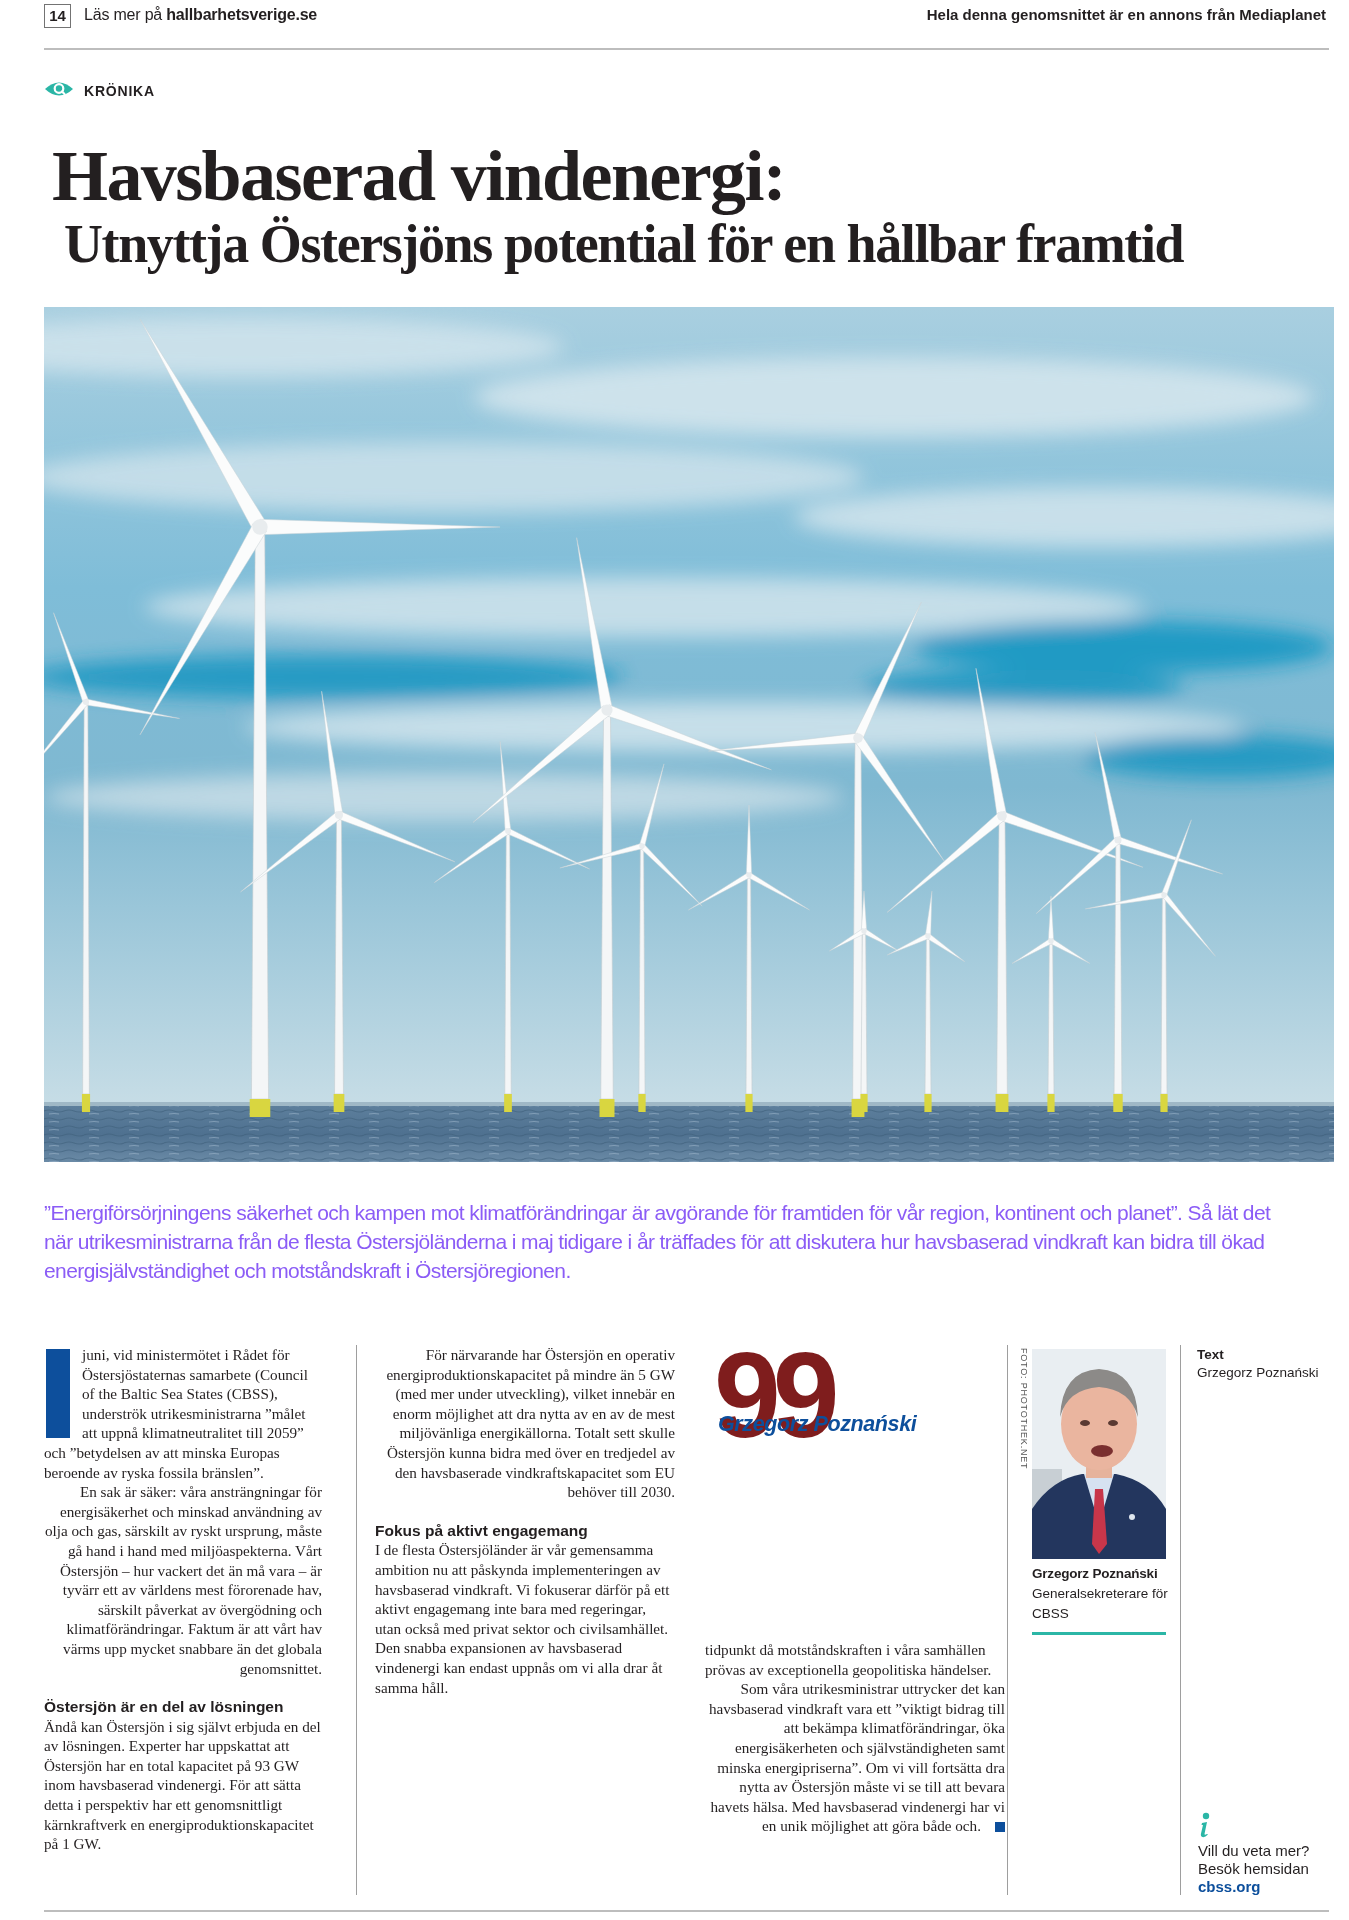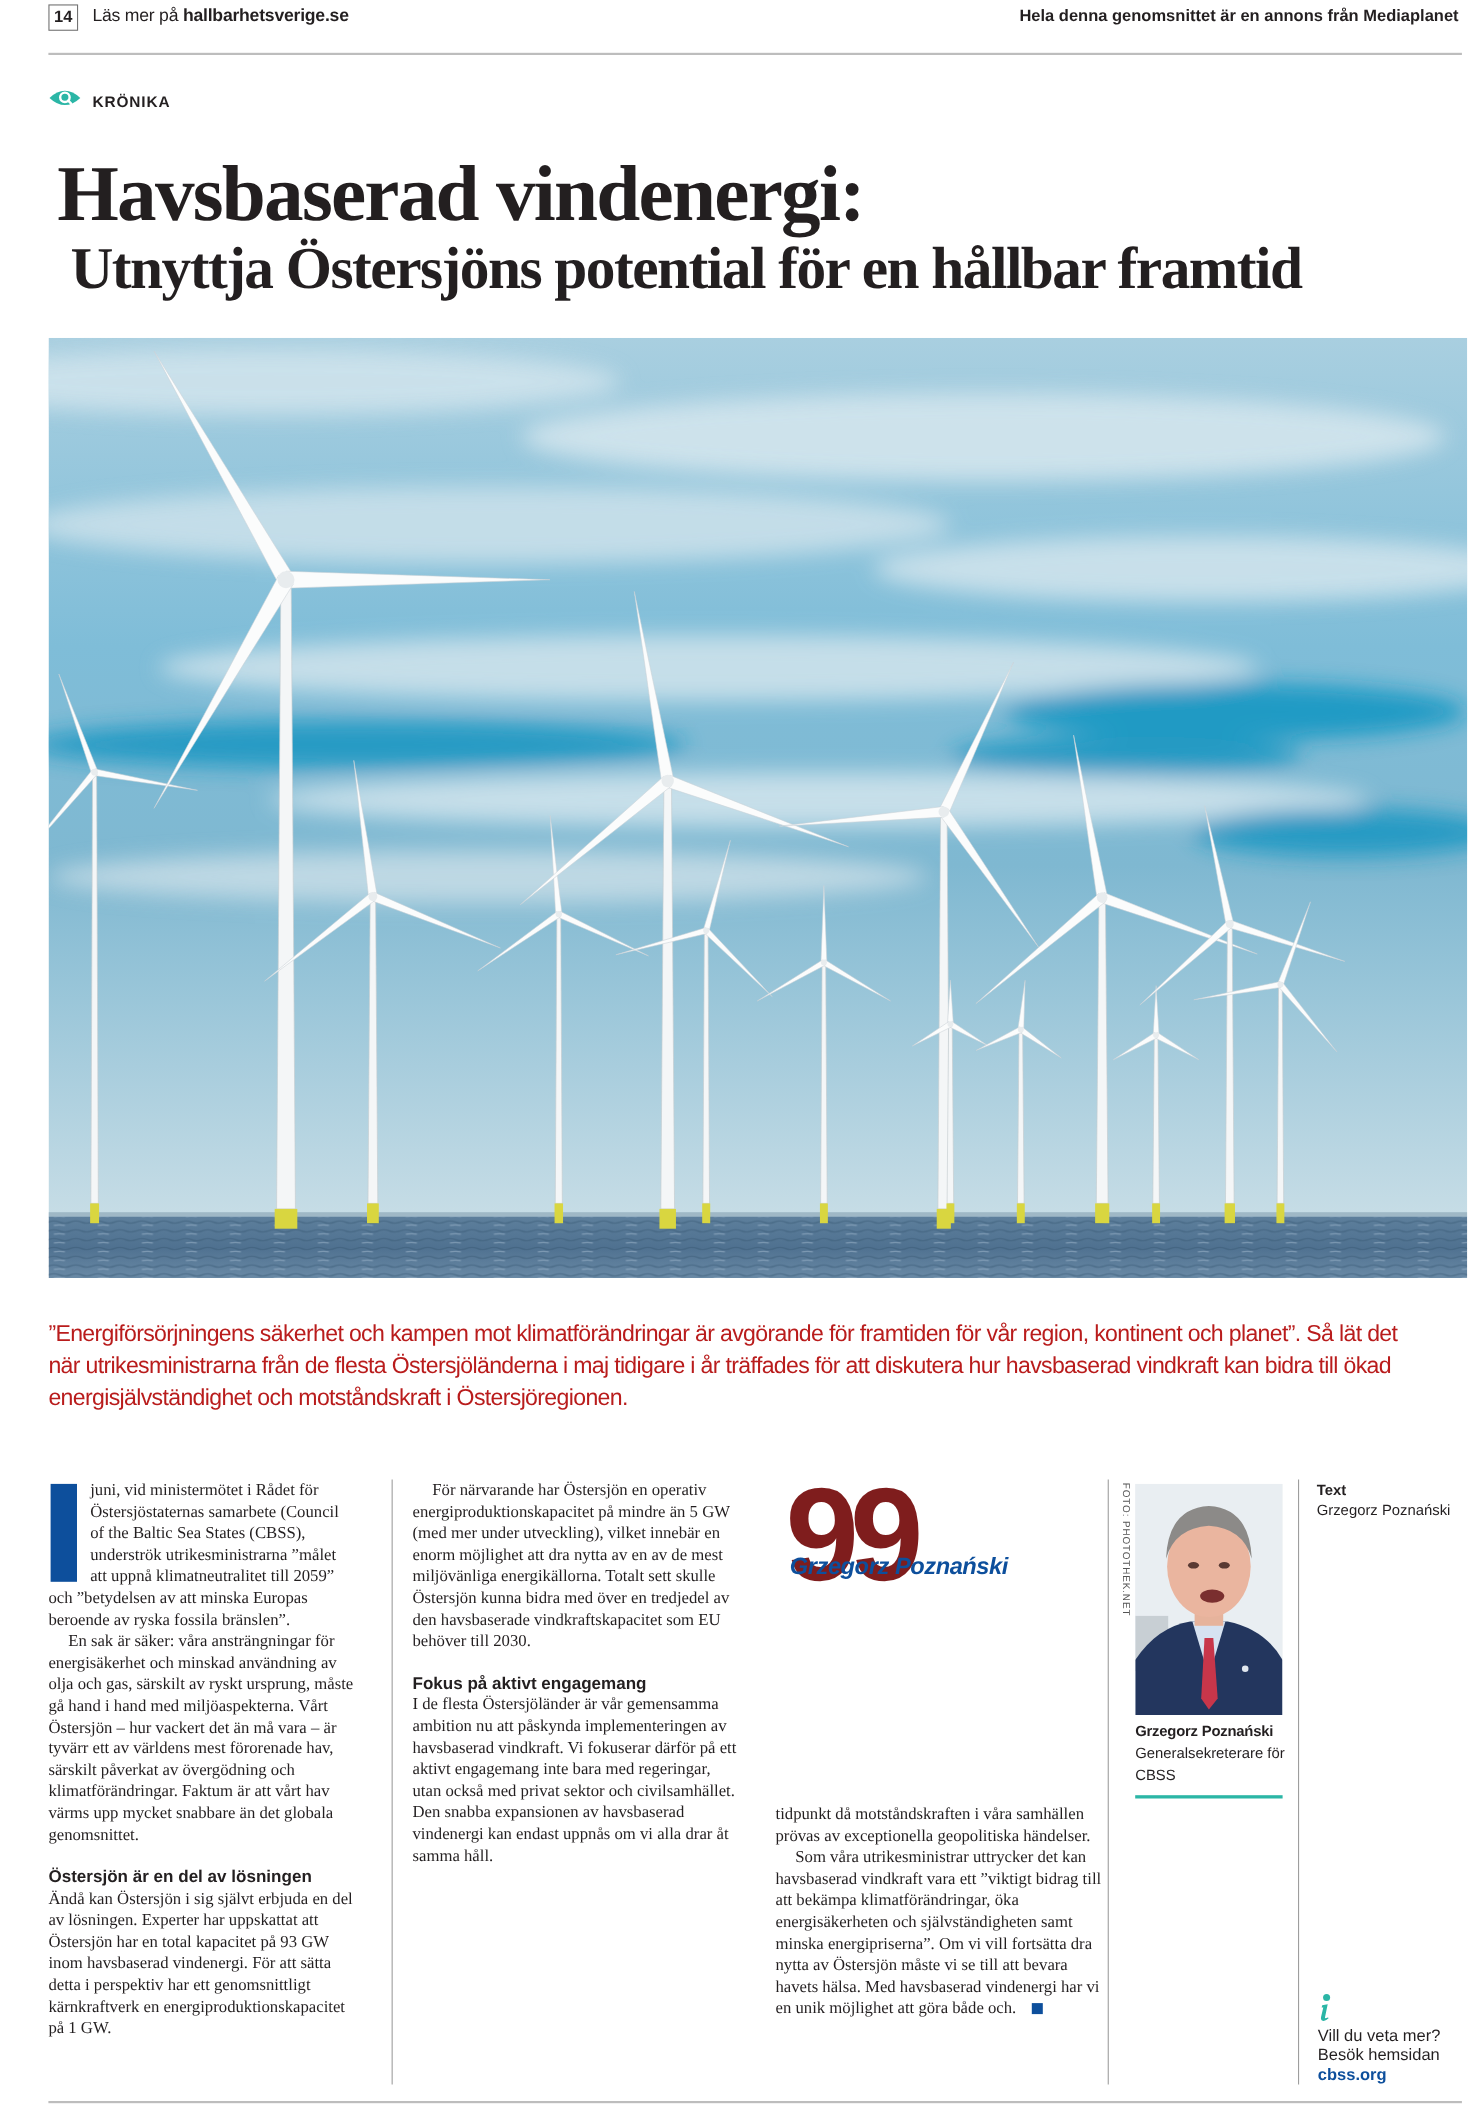--- a/index.html
+++ b/index.html
@@ -15,25 +15,25 @@
 
   .kicker { position: absolute; left: 44px; top: 80px; display: flex; align-items: center; gap: 10px; }
   .kicker-label { font: bold 14px "Liberation Sans", sans-serif; letter-spacing: 0.8px; }
 
   .headline { position: absolute; left: 52px; top: 136px; font-family: "Liberation Serif", serif; font-weight: bold; font-size: 72px; line-height: 80px; letter-spacing: -1.6px; color: #231f20; }
   .subhead { position: absolute; left: 64px; top: 212px; font-family: "Liberation Serif", serif; font-size: 54px; line-height: 64px; letter-spacing: -1.4px; color: #231f20; }
 
   .hero { position: absolute; left: 44px; top: 307px; width: 1290px; height: 855px; overflow: hidden; }
   .hero svg { display: block; }
 
-  .lead { position: absolute; left: 44px; top: 1198px; width: 1260px; font-family: "Liberation Sans", sans-serif; font-size: 21px; line-height: 29px; letter-spacing: -0.6px; color: #b91c1c; }
+  .lead { position: absolute; left: 44px; top: 1198px; width: 1260px; font-family: "Liberation Sans", sans-serif; font-size: 21px; line-height: 29px; letter-spacing: -0.6px; color: #8b5cf6; }
 
   .col { position: absolute; top: 1345px; font-family: "Liberation Serif", serif; font-size: 15.2px; line-height: 19.6px; color: #231f20; }
   .col p { margin: 0; }
-  .col p.indent { text-indent: 18px; }
+  .col p.indent { text-indent: 18px; text-align: right; }
   .col h3 { font-family: "Liberation Sans", sans-serif; font-weight: bold; font-size: 15.5px; line-height: 19.6px; margin-top: 19px; }
   .col1 { left: 44px; width: 278px; }
   .col2 { left: 375px; width: 300px; }
   .col3 { left: 705px; width: 300px; }
   .dropcap { float: left; width: 24px; height: 89px; background: #0d4f9c; margin: 4px 12px 0 2px; }
 
   .vrule { position: absolute; width: 1px; background: #9e9e9e; }
   .bottom-rule { position: absolute; left: 44px; right: 20px; top: 1910px; height: 2px; background: #bdbdbd; }
 
   .quote-mark { position: absolute; left: 714px; top: 1345px; font-family: "Liberation Sans", sans-serif; font-weight: bold; font-size: 120px; line-height: 100px; color: #7f1d1d; letter-spacing: -8px; }

